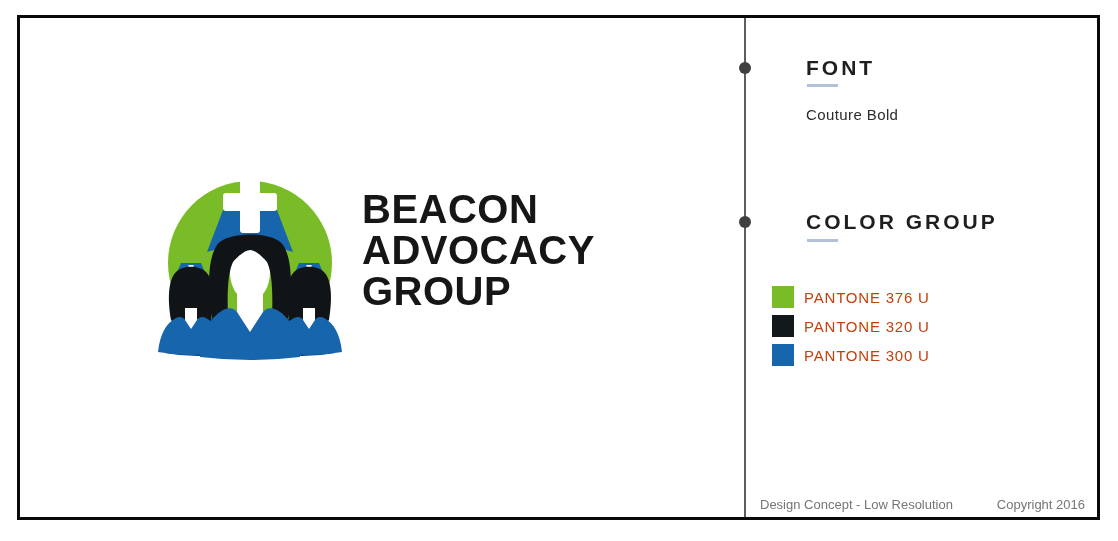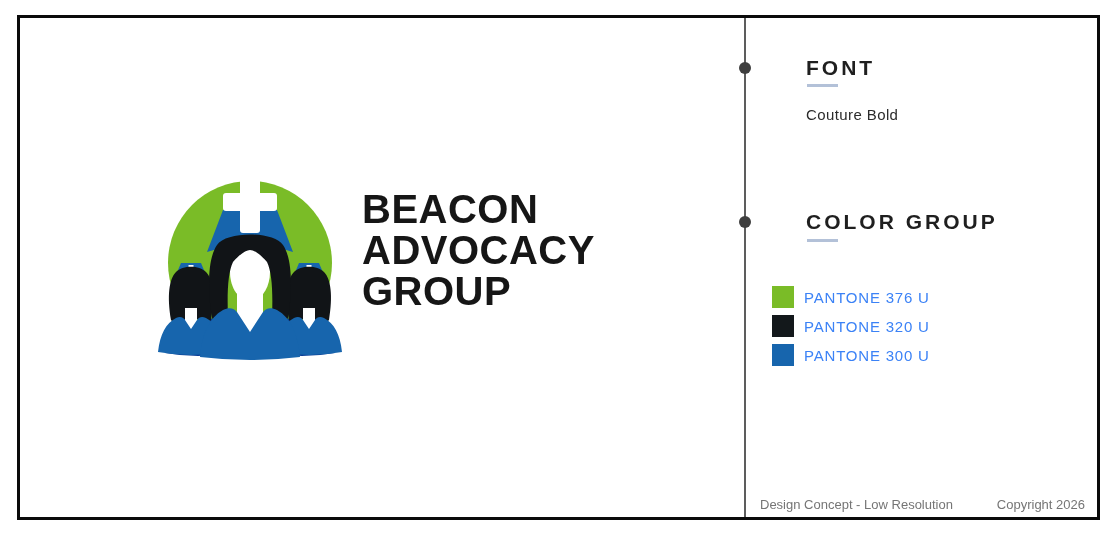--- a/index.html
+++ b/index.html
@@ -65,21 +65,21 @@
   }
   .swatch-row {
     display:flex; align-items:center;
     height:22px; margin-bottom:7px;
   }
   .swatch {
     width:22px; height:22px; flex:0 0 22px;
     margin-right:10px;
   }
   .swatch-label {
-    font-size:15px; color:#3b82f6; letter-spacing:0.8px;
+    font-size:15px; color:#c2410c; letter-spacing:0.8px;
     white-space:nowrap;
   }
 
   
   .footer-note {
     position:absolute; top:497px;
     font-size:13px; color:#757575; white-space:nowrap;
   }
   .footer-left  { left:760px;text-align:center; }
   .footer-right { right:33px; }
@@ -159,15 +159,15 @@
       <span class="swatch" style="background: rgb(19, 24, 27);"></span>
       <span class="swatch-label">PANTONE 320 U</span>
     </li>
     <li class="swatch-row">
       <span class="swatch" style="background: rgb(23, 101, 173);"></span>
       <span class="swatch-label">PANTONE 300 U</span>
     </li>
   </ul>
 
   <div class="footer-note footer-left">Design Concept - Low Resolution</div>
-  <div class="footer-note footer-right">Copyright 2026</div>
+  <div class="footer-note footer-right">Copyright 2016</div>
 
 </div>
 
 </body></html>

